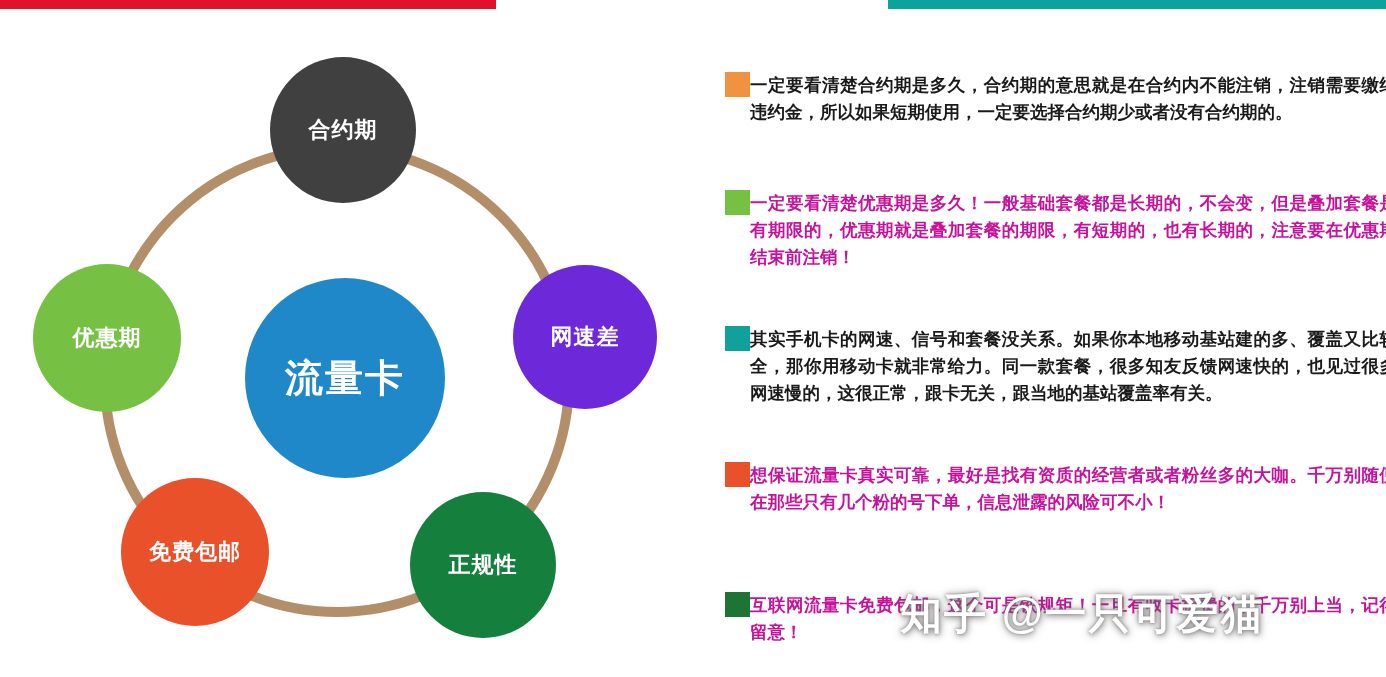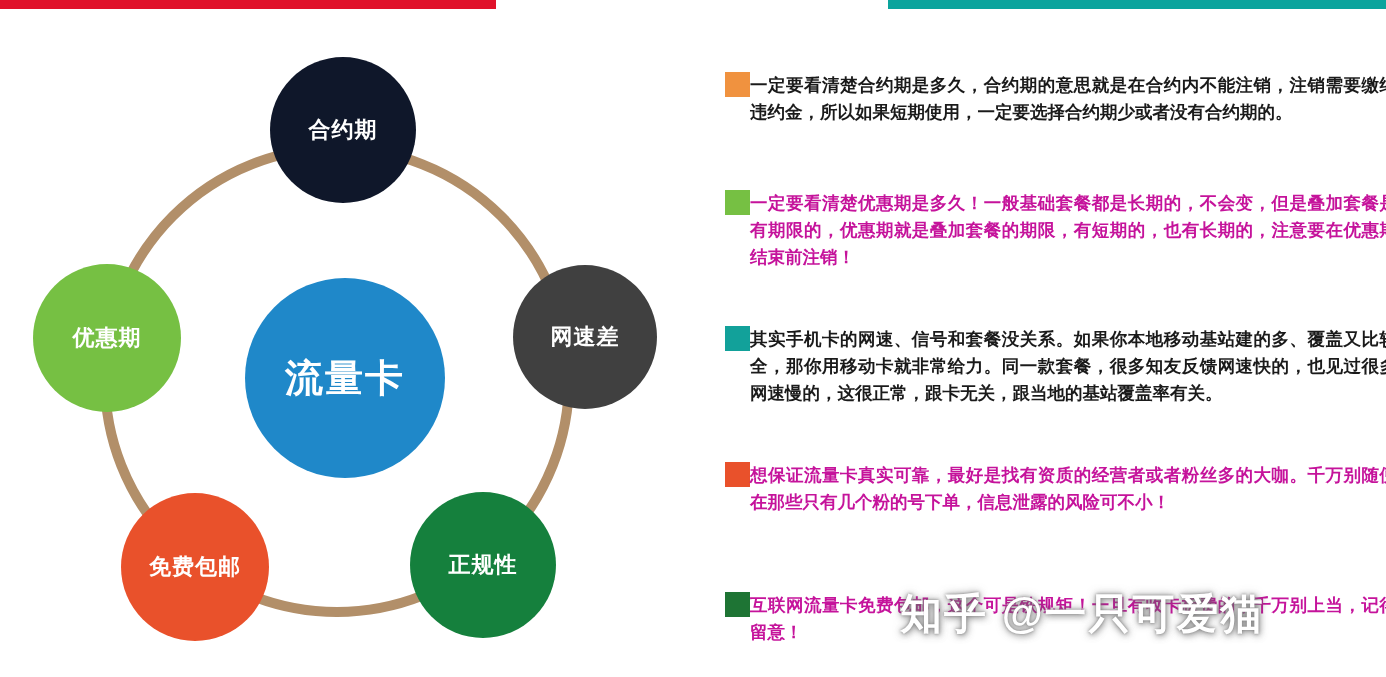--- a/index.html
+++ b/index.html
@@ -26,21 +26,21 @@
     border: 10px solid #B28F69; border-radius: 50%;
   }
   .node {
     position: absolute; border-radius: 50%;
     display: flex; align-items: center; justify-content: center;
     color: #ffffff; font-weight: bold; font-size: 22px; letter-spacing: 1px;
   }
   .node-top      { left: 270px; top: 57px;  width: 146px; height: 146px; }
   .node-left     { left: 33px;  top: 264px; width: 148px; height: 148px; }
   .node-right    { left: 513px; top: 265px; width: 144px; height: 144px; }
-  .node-botleft  { left: 121px; top: 493px; width: 148px; height: 148px; }
+  .node-botleft  { left: 121px; top: 478px; width: 148px; height: 148px; }
   .node-botright { left: 410px; top: 492px; width: 146px; height: 146px; }
   .center-circle {
     position: absolute; left: 245px; top: 278px; width: 200px; height: 200px;
     border-radius: 50%;
     display: flex; flex-direction: column; align-items: center; justify-content: center;
     color: #ffffff; font-weight: bold; font-size: 38px; line-height: 50px;
     letter-spacing: 2px;
   }
 
   
@@ -79,29 +79,29 @@
 
 <div class="canvas">
 
   <div class="bar bar-left" style="background-color: rgb(224, 18, 43);"></div>
   <div class="bar bar-right" style="background-color: rgb(11, 164, 157);"></div>
 
   <div class="diagram">
 
     <div class="ring" style="border-color: rgb(178, 143, 105);"></div>
 
-    <div class="node node-top" style="background-color: #0f172a;">
+    <div class="node node-top" style="background-color: #404040;">
       <span>合约期</span>
     </div>
 
     <div class="node node-left" style="background-color: rgb(118, 192, 67);">
       <span>优惠期</span>
     </div>
 
-    <div class="node node-right" style="background-color: #404040;">
+    <div class="node node-right" style="background-color: #6d28d9;">
       <span>网速差</span>
     </div>
 
     <div class="node node-botleft" style="background-color: rgb(233, 81, 43);">
       <span>免费包邮</span>
     </div>
 
     <div class="node node-botright" style="background-color: #15803d;">
       <span>正规性</span>
     </div>

